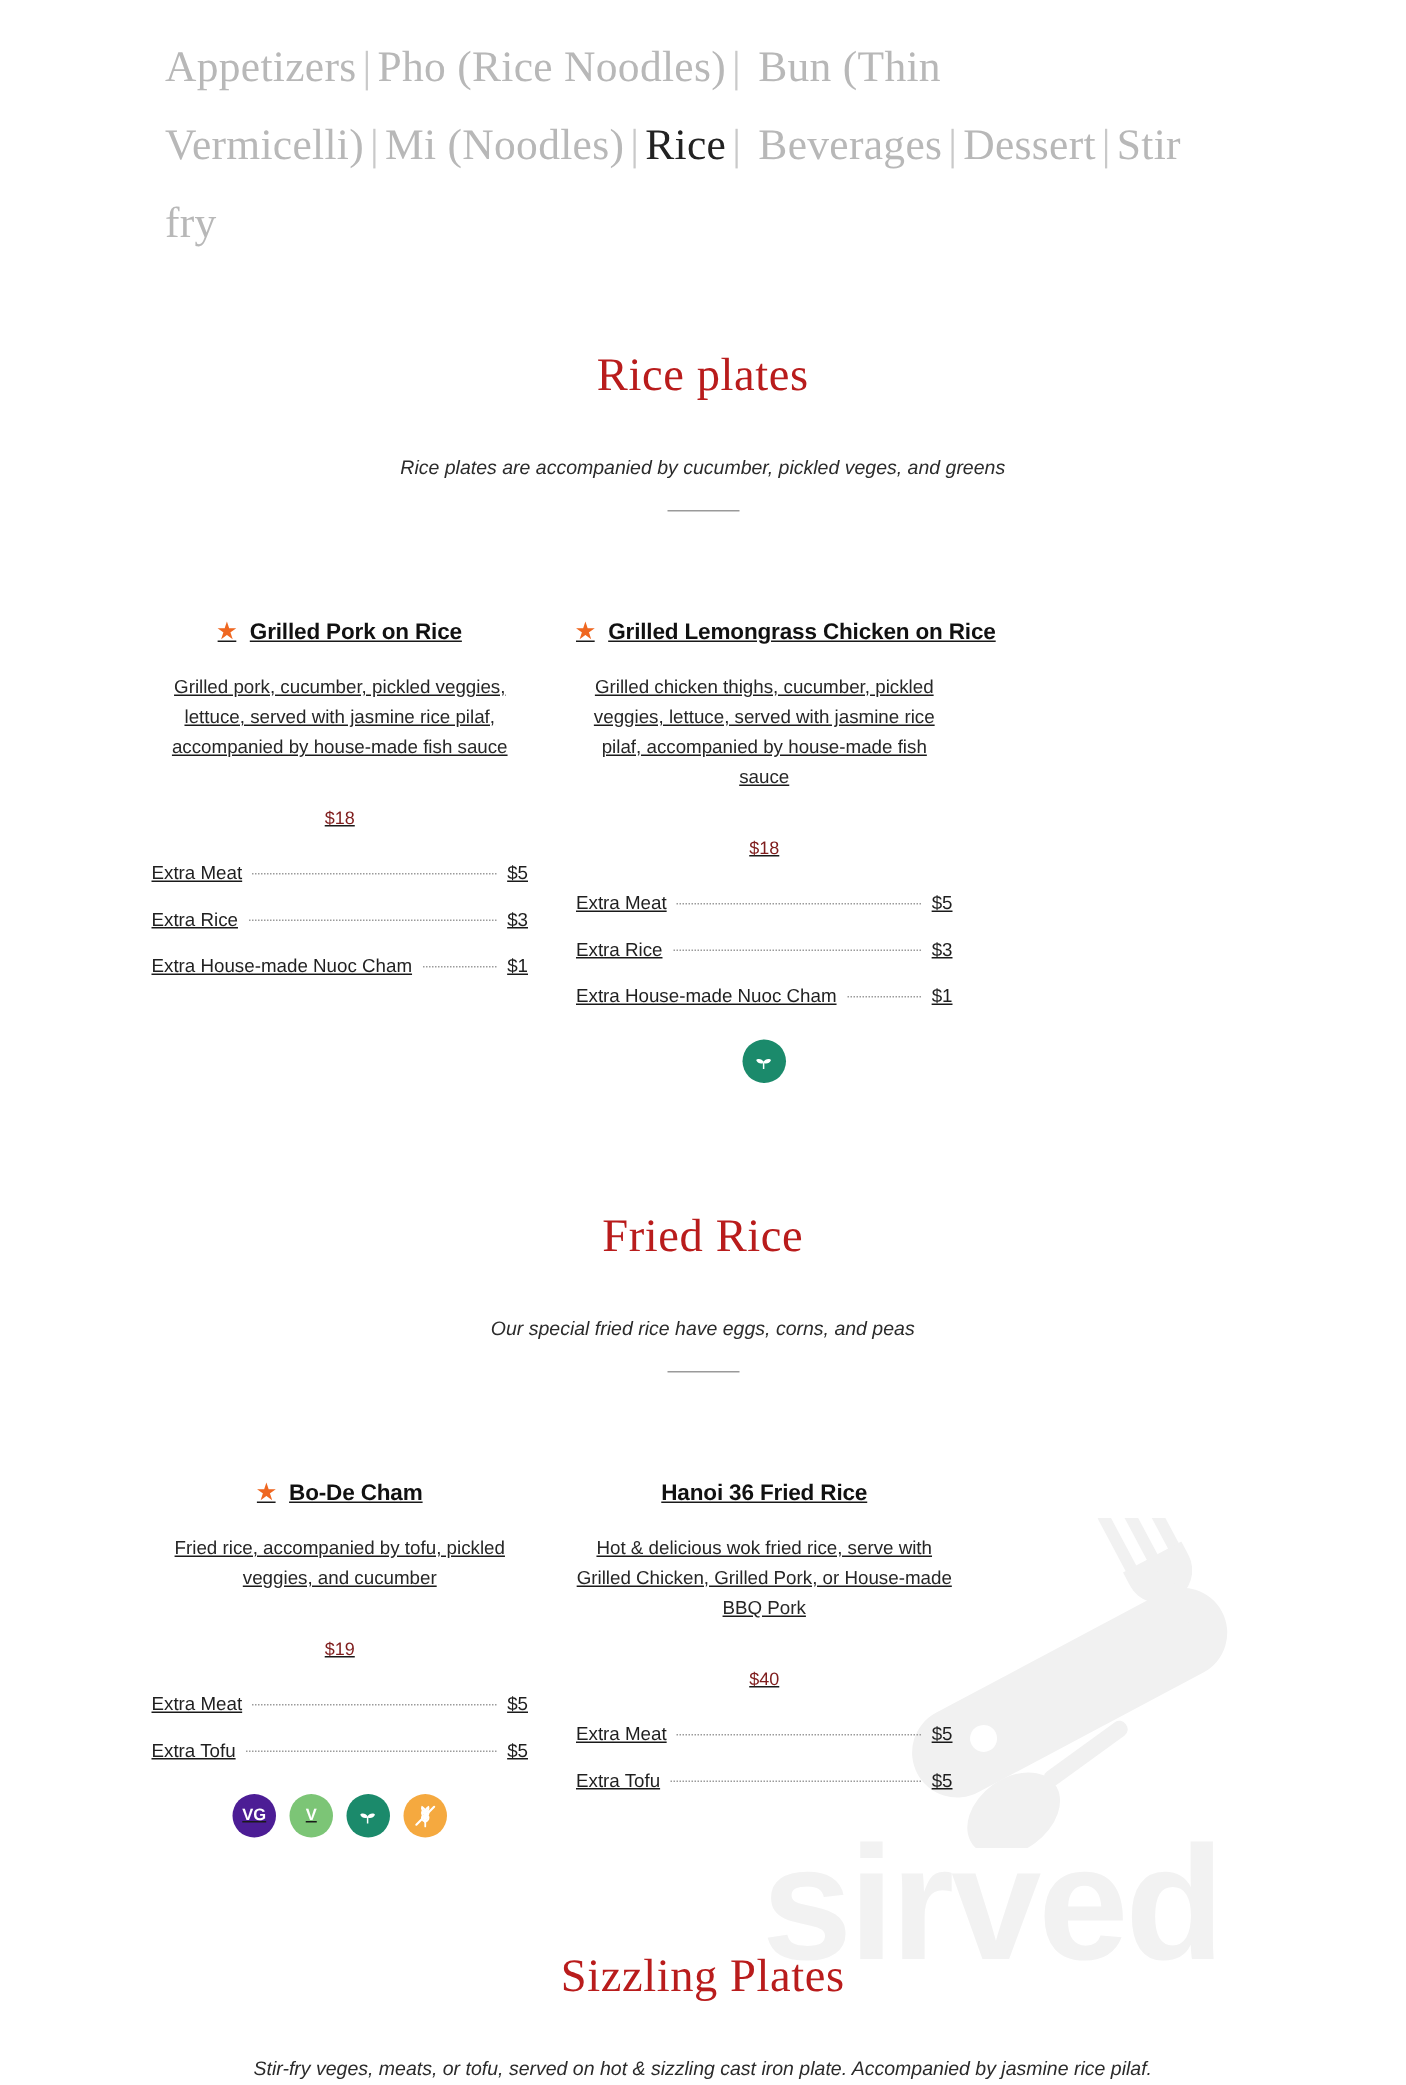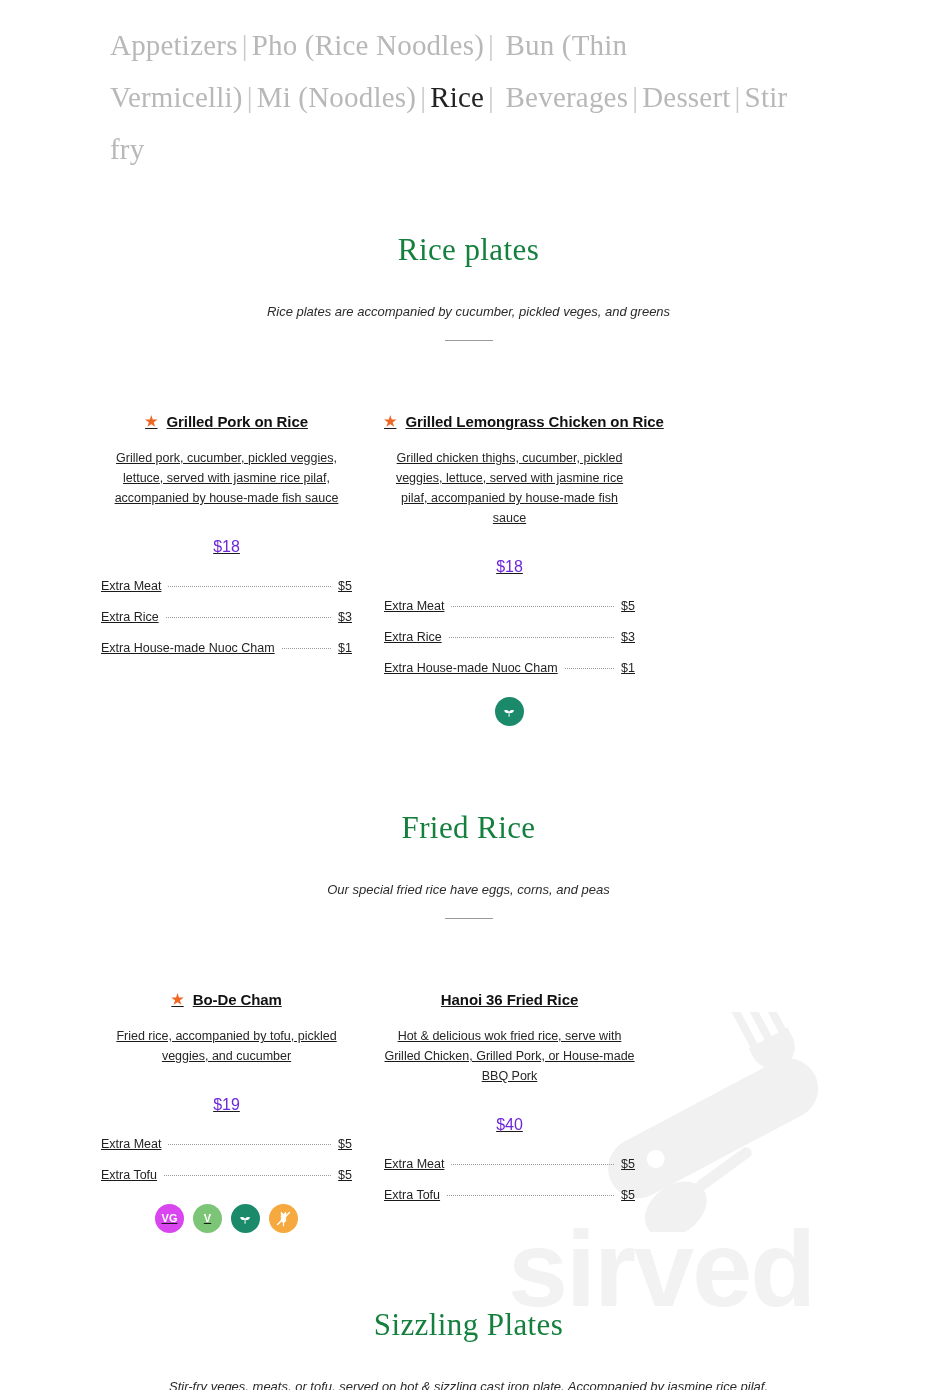--- a/index.html
+++ b/index.html
@@ -63,21 +63,21 @@
   .content { position: relative; z-index: 1; }
 
   .section { width: 937px; }
 
   .section-head { text-align: center; }
 
   .section-title {
     font-family: "Liberation Serif", serif;
     font-weight: 400;
     font-size: 31px;
-    color: #15803d;
+    color: #b91c1c;
     letter-spacing: .4px;
     margin: 0;
   }
   .section-sub {
     font-family: "Liberation Sans", sans-serif;
     font-style: italic;
     font-size: 13px;
     color: #2b2b2b;
     margin: 12px;
     padding-top: 24px;
@@ -118,22 +118,22 @@
     top: -1px;
   }
   .item-desc {
     font-size: 12.5px;
     line-height: 20px;
     color: #262626;
     margin: 0;
     padding-top: 18px;
   }
   .item-price {
-    font-size: 16px;
-    color: #6d28d9;
+    font-size: 12px;
+    color: #7f1d1d;
     margin: 0;
     padding-top: 30px;
   }
 
   .options {
     padding-top: 23px;
   }
   .opt {
     display: flex;
     align-items: baseline;
@@ -298,21 +298,21 @@
             <span class="opt-dots"></span>
             <span class="opt-price">$5</span>
           </div>
           <div class="opt">
             <span class="opt-name">Extra Tofu</span>
             <span class="opt-dots"></span>
             <span class="opt-price">$5</span>
           </div>
         </div>
         <div class="badges">
-          <span class="badge" style="background:#d946ef">
+          <span class="badge" style="background:#4c1d95">
               <span>VG</span>
             </span>
           <span class="badge" style="background:#7cc576">
               <span>V</span>
             </span>
           <span class="badge" style="background:#1b8a6b">
             <svg width="17" height="17" viewBox="0 0 24 24" fill="#ffffff">
               <path d="M11.6 12.6c-1.5-2.4-4.3-3.3-6.6-2.3-.5.2-.6.5-.4 1 1 2.3 3.7 3.4 6.1 2.6v5.4h1.4v-5.4c2.4.8 5.1-.3 6.1-2.6.2-.5.1-.8-.4-1-2.3-1-5.1-.1-6.6 2.3l-.3.5-.3-.5z"></path>
             </svg>
           </span>

